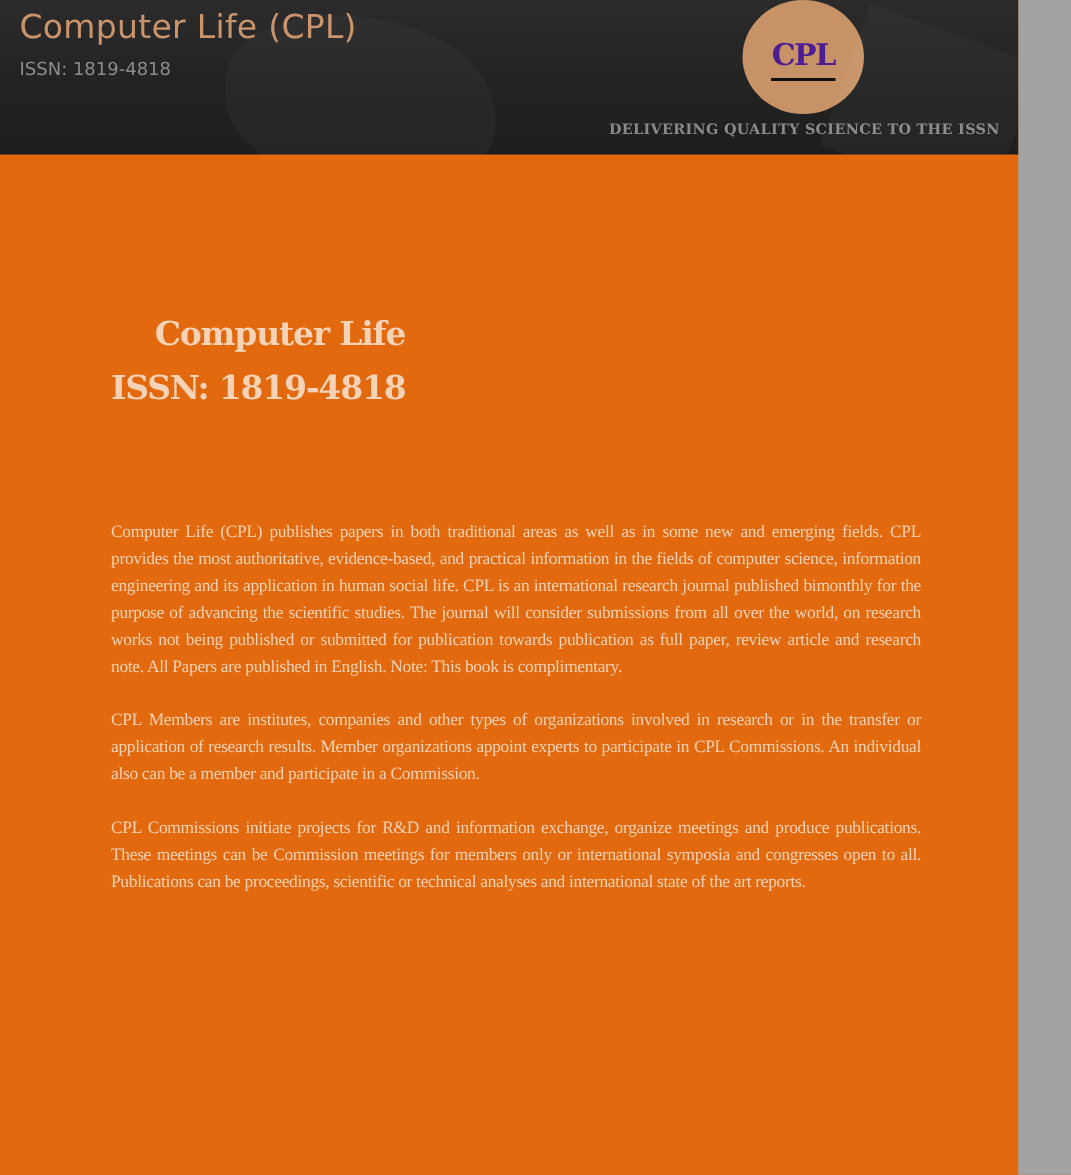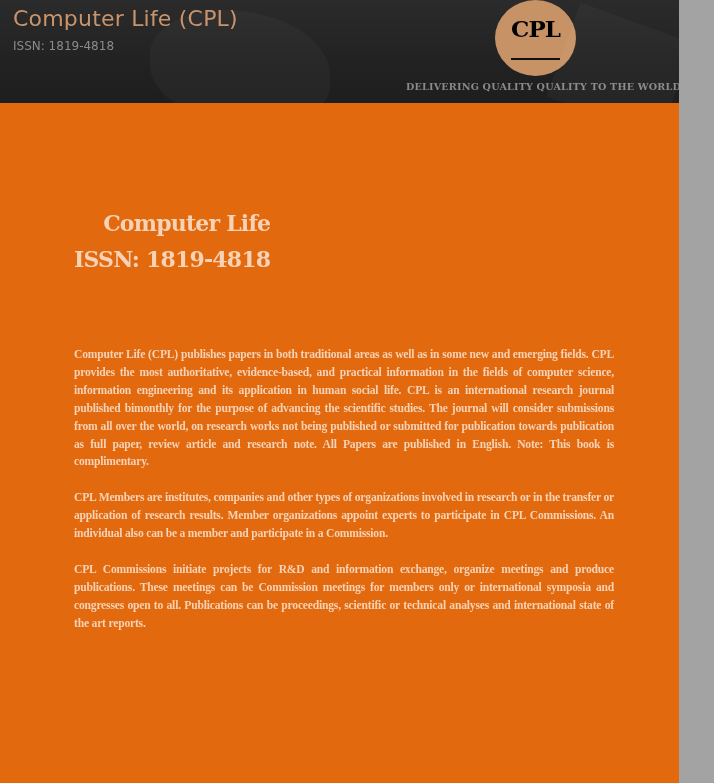--- a/index.html
+++ b/index.html
@@ -39,57 +39,57 @@
     font-family: "DejaVu Sans", sans-serif;
   }
   .logo-circle {
     position: absolute; left: 495px; top: 0px;
     width: 81px; height: 76px; border-radius: 50%;
     background: #c79366;
     display: flex; align-items: center; justify-content: center;
   }
   .logo-text {
     font-family: "DejaVu Serif", serif; font-weight: bold;
-    font-size: 23px; color: #000000; letter-spacing: -1px;
-    border-bottom: 2px solid #111; line-height: 30px; padding-bottom: 14px;
+    font-size: 20px; color: #4c1d95; letter-spacing: -1px;
+    border-bottom: 2px solid #111; line-height: 30px; padding-bottom: 1px;
     margin-top: -2px;
   }
   .tagline {
     position: absolute; left: 406px; top: 81px;
     font-family: "DejaVu Serif", serif; font-weight: bold;
     font-size: 9.6px; color: #8a8a8a; letter-spacing: 0.2px;
     white-space: nowrap;
   }
   .heading {
     position: absolute; left: 74px; top: 205px;
     font-family: "DejaVu Serif", serif; font-weight: bold;
     color: #f6d2b6; font-size: 22px; line-height: 36px;
     letter-spacing: -0.8px;
     text-align: right;
   }
   .heading div { white-space: nowrap; }
   .body {
     position: absolute; left: 74px; top: 346px; width: 540px;
-    font-family: "Liberation Serif", serif; font-weight: bold;
+    font-family: "Liberation Serif", serif; font-weight: normal;
     color: #f6d2b6; font-size: 11.6px; line-height: 17.9px;
     text-align: justify; letter-spacing: -0.2px;
   }
   .body p { margin: 0 0 18px 0; }
 </style>
 </head>
 <body>
 
 <div class="cover">
   <div class="banner">
     <div class="banner-title">Computer Life (CPL)</div>
     <div class="banner-issn">ISSN: 1819-4818</div>
     <div class="logo-circle">
       <span class="logo-text">CPL</span>
     </div>
-    <div class="tagline">DELIVERING QUALITY QUALITY TO THE WORLD</div>
+    <div class="tagline">DELIVERING QUALITY SCIENCE TO THE ISSN</div>
   </div>
 
   <div class="heading">
     <div>Computer Life</div>
     <div>ISSN: 1819-4818</div>
   </div>
 
   <div class="body">
     <p>Computer Life (CPL) publishes papers in both traditional areas as well as in some new and emerging fields. CPL provides the most authoritative, evidence-based, and practical information in the fields of computer science, information engineering and its application in human social life. CPL is an international research journal published bimonthly for the purpose of advancing the scientific studies. The journal will consider submissions from all over the world, on research works not being published or submitted for publication towards publication as full paper, review article and research note. All Papers are published in English. Note: This book is complimentary.</p>
     <p>CPL Members are institutes, companies and other types of organizations involved in research or in the transfer or application of research results. Member organizations appoint experts to participate in CPL Commissions. An individual also can be a member and participate in a Commission.</p>

